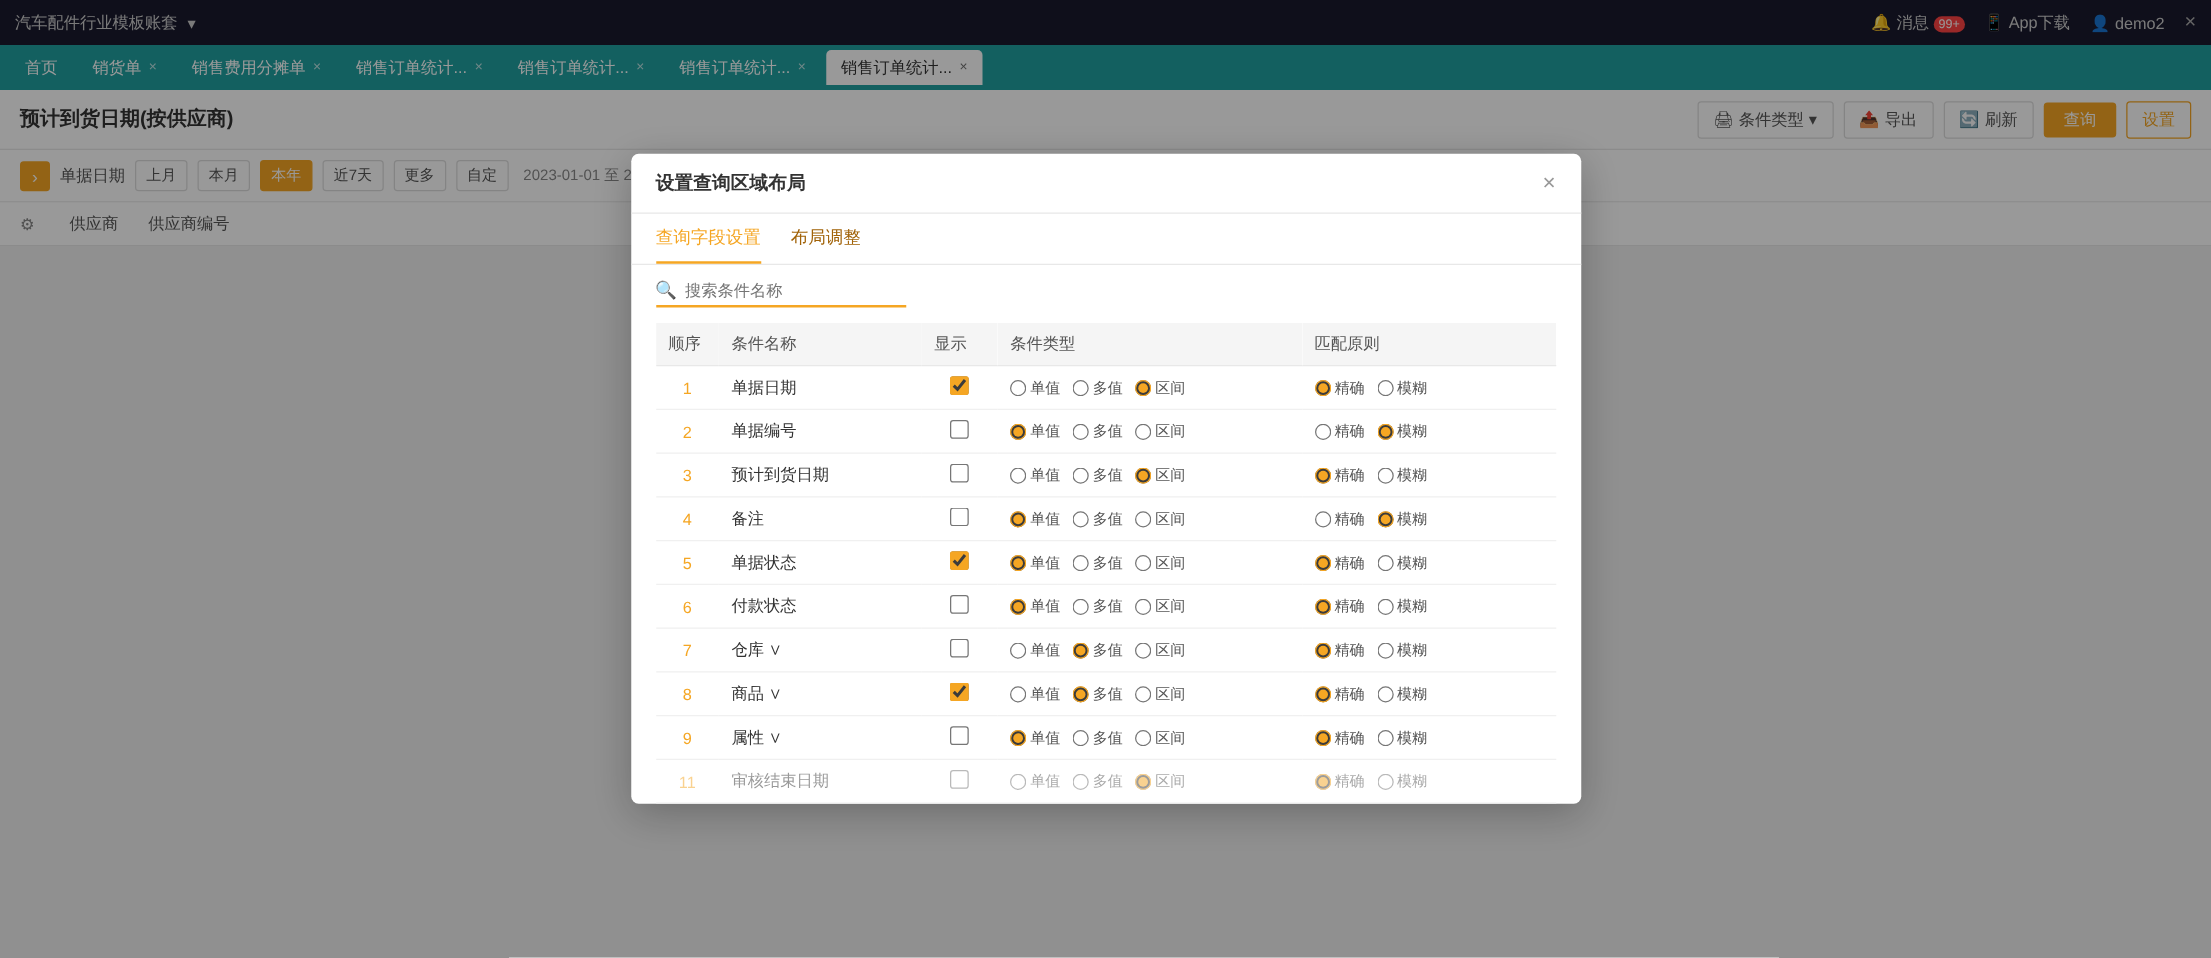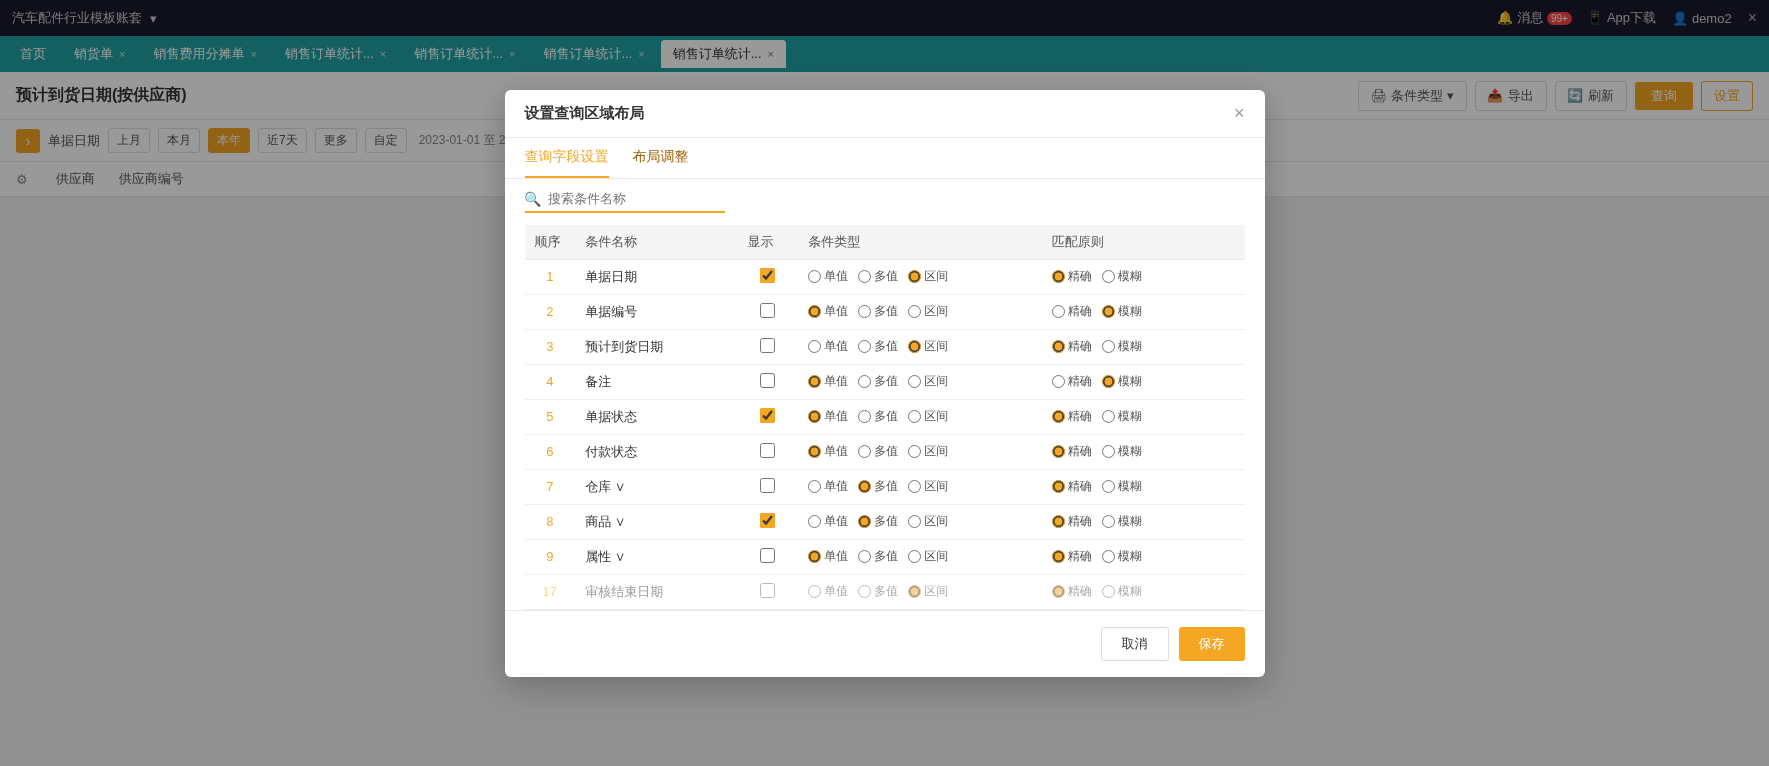--- a/index.html
+++ b/index.html
@@ -579,39 +579,35 @@
                 </div>
               </td>
               <td>
                 <div class="radio-group">
                   <label class="radio-label"><input type="radio" name="match_8" value="精确" checked="" style="">精确</label>
                   <label class="radio-label"><input type="radio" name="match_8" value="模糊" style="">模糊</label>
                 </div>
               </td>
             </tr>
             <tr class="partial-row">
-              <td class="order-num" style="color: rgb(245, 166, 35);">17</td>
+              <td class="order-num" style="color: rgb(245, 166, 35);">11</td>
               <td>审核结束日期</td>
               <td style="text-align: center;"><input type="checkbox" style=""></td>
               <td>
                 <div class="radio-group">
                   <label class="radio-label"><input type="radio" name="type_10" value="单值" style="">单值</label>
                   <label class="radio-label"><input type="radio" name="type_10" value="多值" style="">多值</label>
                   <label class="radio-label"><input type="radio" name="type_10" value="区间" checked="" style="">区间</label>
                 </div>
               </td>
               <td>
                 <div class="radio-group">
                   <label class="radio-label"><input type="radio" name="match_10" value="精确" checked="" style="">精确</label>
                   <label class="radio-label"><input type="radio" name="match_10" value="模糊" style="">模糊</label>
                 </div>
               </td>
             </tr>
           </tbody>
       </table>
     </div>
 
-    <div class="dialog-footer">
-      <button class="btn-cancel">取消</button>
-      <button class="btn-save">保存</button>
-    </div>
   </div>
 </div>
 
 </body></html>

